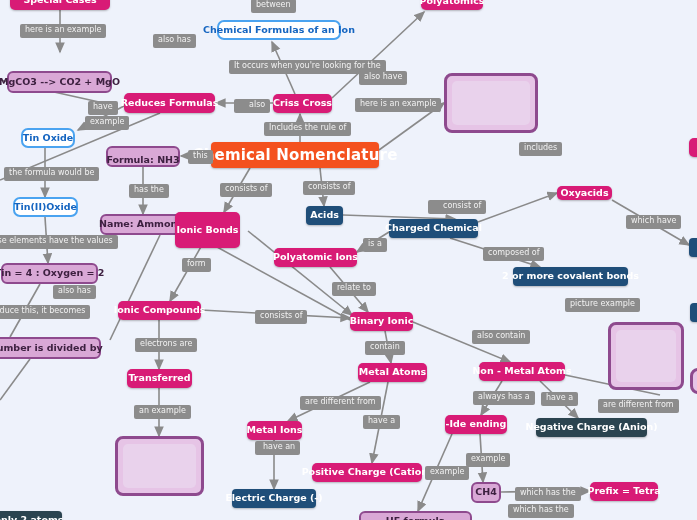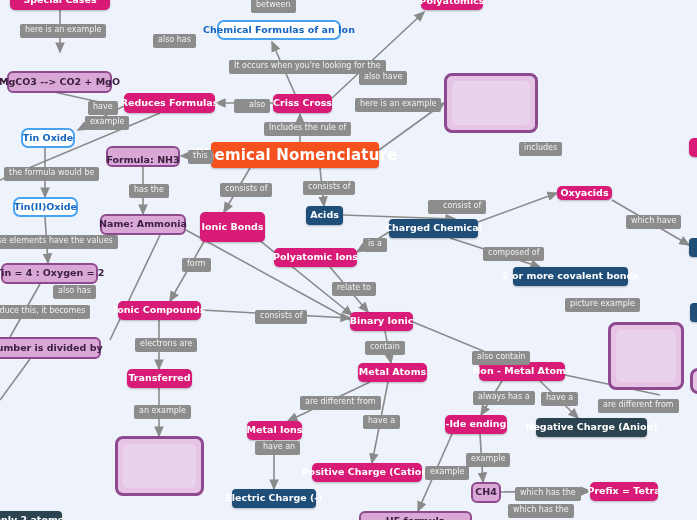--- a/index.html
+++ b/index.html
@@ -191,21 +191,21 @@
       </div>
       <div class="node n-central" style="left: 211px; top: 142px; width: 168px; height: 26px;">
         <span>Chemical Nomenclature</span>
       </div>
       <div class="node n-white" style="left: 13px; top: 197px; width: 65px; height: 20px;">
         <span>Tin(II)Oxide</span>
       </div>
       <div class="node n-purple" style="left: 100px; top: 214px; width: 86px; height: 21px;">
         <span>Name: Ammonia</span>
       </div>
-      <div class="node n-pink" style="left: 200px; top: 212px; width: 65px; height: 30px;">
+      <div class="node n-pink" style="left: 175px; top: 212px; width: 65px; height: 36px;">
         <span>Ionic Bonds</span>
       </div>
       <div class="node n-navy" style="left: 306px; top: 206px; width: 37px; height: 19px;">
         <span>Acids</span>
       </div>
       <div class="node n-navy" style="left: 389px; top: 219px; width: 89px; height: 19px;">
         <span>Charged Chemical</span>
       </div>
       <div class="node n-pink" style="left: 557px; top: 186px; width: 55px; height: 14px;">
         <span>Oxyacids</span>
@@ -306,21 +306,21 @@
       <div class="lbl" style="left: 363px; top: 238px;">is a</div>
       <div class="lbl" style="left: 483px; top: 247px;">composed of</div>
       <div class="lbl" style="left: 182px; top: 258px;">form</div>
       <div class="lbl" style="left: 53px; top: 285px;">also has</div>
       <div class="lbl" style="left: 332px; top: 282px;">relate to</div>
       <div class="lbl" style="left: 565px; top: 298px;">picture example</div>
       <div class="lbl" style="left: 255px; top: 310px;">consists of</div>
       <div class="lbl" style="left: -18px; top: 305px;">...educe this, it becomes</div>
       <div class="lbl" style="left: 365px; top: 341px;">contain</div>
       <div class="lbl" style="left: 135px; top: 338px;">electrons are</div>
-      <div class="lbl" style="left: 472px; top: 330px; margin-top: 21px;">also contain</div>
+      <div class="lbl" style="left: 472px; top: 330px;">also contain</div>
       <div class="lbl" style="left: 134px; top: 405px;">an example</div>
       <div class="lbl" style="left: 473px; top: 391px;">always has a</div>
       <div class="lbl" style="left: 541px; top: 392px;">have a</div>
       <div class="lbl" style="left: 300px; top: 396px;">are different from</div>
       <div class="lbl" style="left: 598px; top: 399px;">are different from</div>
       <div class="lbl" style="left: 363px; top: 415px;">have a</div>
       <div class="lbl" style="left: 466px; top: 453px;">example</div>
       <div class="lbl" style="left: 255px; top: 441px; padding-left: 8px;">have an</div>
       <div class="lbl" style="left: 425px; top: 466px;">example</div>
       <div class="lbl" style="left: 515px; top: 487px;">which has the</div>

